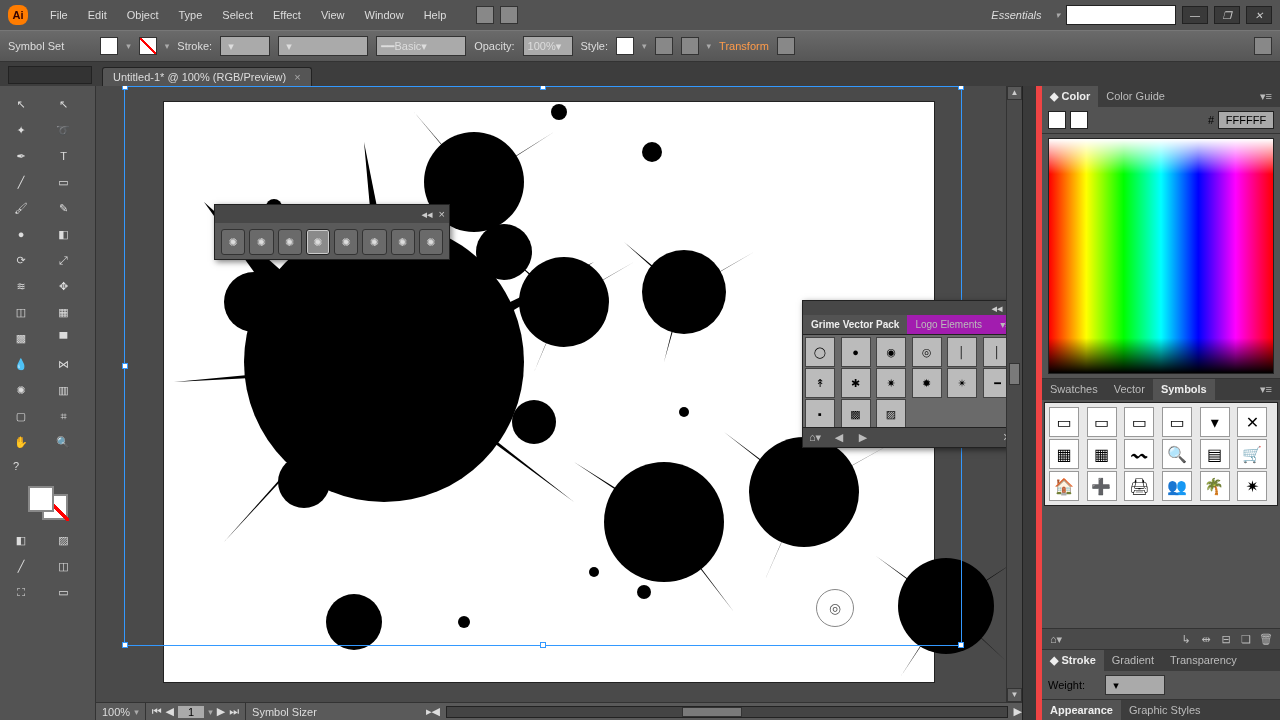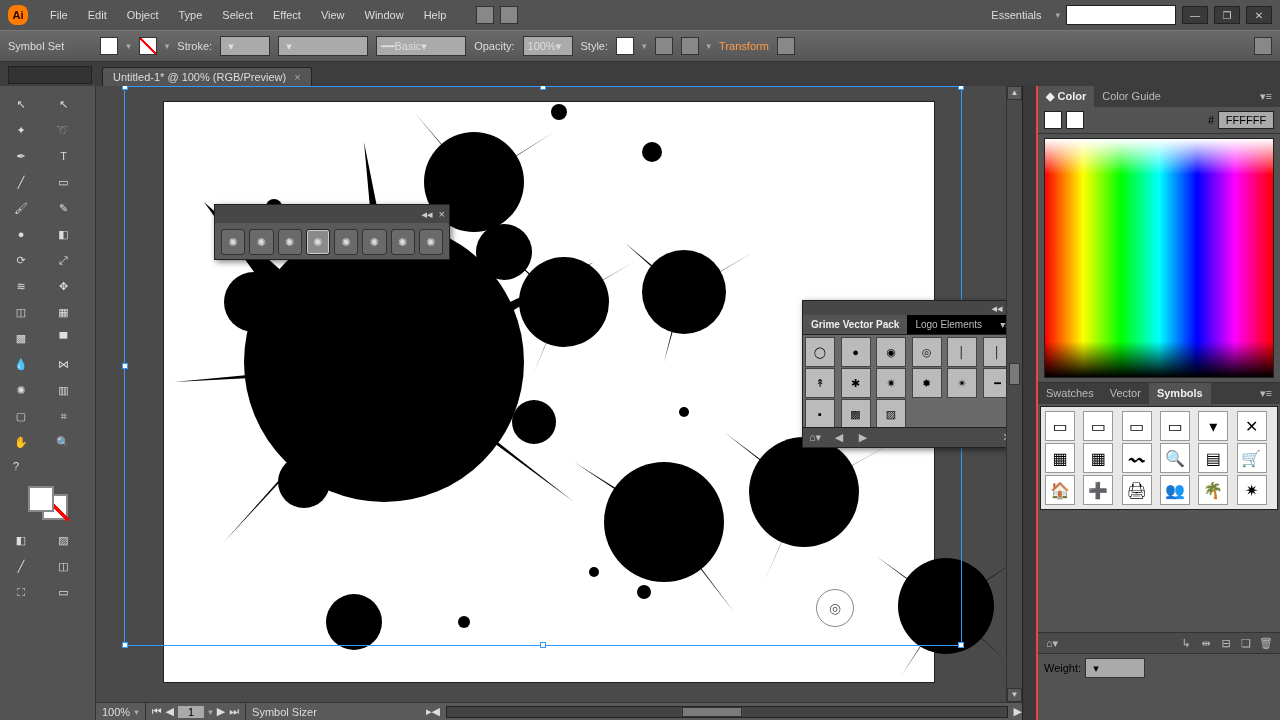--- a/index.html
+++ b/index.html
@@ -1,20 +1,20 @@
 <!DOCTYPE html>
 <html><head>
 <meta charset="utf-8">
 <style>
 * { margin: 0; padding: 0; box-sizing: border-box; font-family: Tahoma, sans-serif; font-size: 11px; user-select: none; }
 body { background: #4a4a4a; width: 1280px; height: 720px; overflow: hidden; position: relative; }
 .menubar { height: 30px; background: #535353; display: flex; align-items: center; padding: 0 8px; color: #ddd; }
 .app-icon { width: 20px; height: 20px; background: #ff7c00; color: #330000; font-weight: bold; display: flex; align-items: center; justify-content: center; margin-right: 12px; border-radius: 8px; }
 .menu-item { padding: 0 10px; cursor: pointer; }
-.menubar-right { margin-left: auto; display: flex; align-items: center; gap: 6px; }
+.menubar-right { margin-left: auto; display: flex; align-items: center; gap: 6px; font-style: italic; }
 .workspace-label { padding: 2px 8px; }
 .dropdown-arrow { font-size: 9px; color: #aaa; }
 .search-box { width: 110px; height: 20px; background: #fff; border: 1px solid #222; }
 .win-btn { width: 26px; height: 18px; background: #3a3a3a; border: 1px solid #222; display: flex; align-items: center; justify-content: center; color: #ccc; font-size: 10px; cursor: pointer; }
 .control-bar { height: 32px; background: linear-gradient(#6a6a6a,#565656); border-top: 1px solid #777; border-bottom: 1px solid #333; display: flex; align-items: center; padding: 0 8px; color: #ddd; gap: 8px; }
 .cb-label { color: #ddd; }
 .cb-btn { width: 18px; height: 18px; background: #888; border: 1px solid #333; }
 .cb-swatch { width: 18px; height: 18px; background: #fff; border: 1px solid #333; position: relative; }
 .cb-swatch.none::after { content: ""; position: absolute; left: 0; top: 0; right: 0; bottom: 0; background: linear-gradient(to top right, transparent 45%, red 45%, red 55%, transparent 55%); }
 .cb-select { height: 20px; background: #aaa; border: 1px solid #333; display: flex; align-items: center; padding: 0 4px; }
@@ -36,43 +36,43 @@
 .artboard { position: absolute; left: 68px; top: 16px; width: 770px; height: 580px; background: #fff; box-shadow: 0 0 0 1px #222; }
 .sel-box { position: absolute; left: 28px; top: 0px; width: 838px; height: 560px; border: 1px solid #3399ff; pointer-events: none; }
 .sel-handle { position: absolute; width: 6px; height: 6px; background: #fff; border: 1px solid #3399ff; }
 .scrollbar-v { position: absolute; right: 0; top: 0; bottom: 18px; width: 16px; background: #4a4a4a; border-left: 1px solid #333; }
 .scrollbar-v .thumb { position: absolute; left: 2px; right: 2px; top: 45%; height: 22px; background: #7a7a7a; border: 1px solid #333; }
 .scroll-arr { position: absolute; left:0; right:0; height: 14px; background: #5a5a5a; border: 1px solid #333; text-align:center; color:#ccc; line-height:12px; font-size:8px;}
 .status-bar { position: absolute; left: 0; right: 0; bottom: 0; height: 18px; background: #5a5a5a; border-top: 1px solid #333; display: flex; align-items: center; color: #ddd; }
 .status-seg { padding: 0 6px; border-right: 1px solid #333; height: 100%; display: flex; align-items: center; gap: 4px; }
 .hscroll-track { flex:1; height:12px; background:#444; border:1px solid #222; margin: 0 6px 0 6px; position:relative;}
 .hscroll-thumb { position:absolute; left:42%; top:0; bottom:0; width:60px; background:#7a7a7a; border:1px solid #333;}
-.right-panels { width: 244px; background: #535353; border-left: 2px solid #ef4444; display: flex; flex-direction: column; }
+.right-panels { width: 244px; background: #535353; border-left: 6px solid #ef4444; display: flex; flex-direction: column; }
 .panel-tabs { display: flex; background: #3d3d3d; }
 .ptab { padding: 4px 8px; color: #bbb; cursor: pointer; }
 .ptab.active { background: #535353; color: #eee; font-weight: bold; }
 .color-row { display: flex; align-items: center; gap: 4px; padding: 4px 6px; border-bottom: 1px solid #333; }
 .mini-swatch { width: 18px; height: 18px; border: 1px solid #222; }
 .hex-field { width: 56px; height: 18px; background: #aaa; border: 1px solid #222; text-align: center; line-height: 16px; color: #000;}
 .spectrum { height: 240px; margin: 4px 6px; background: linear-gradient(to bottom, #fff 0%, transparent 15%, transparent 85%, #000 100%), linear-gradient(to right, red, yellow, lime, cyan, blue, magenta, red); border: 1px solid #222; }
 .panel-group { border-top: 1px solid #333; }
 .symbols-body { padding: 4px; display: grid; grid-template-columns: repeat(6, 1fr); gap: 2px; background:#e8e8e8; margin:2px; border:1px solid #222;}
 .sym { width: 30px; height: 30px; background: #fff; border: 1px solid #999; display:flex; align-items:center; justify-content:center; font-size:16px; }
 .panel-footer { display: flex; gap: 4px; padding: 3px 6px; border-top: 1px solid #333; background: #4a4a4a; }
 .pf-icn { width: 16px; height: 14px; color:#bbb; display:flex; align-items:center; justify-content:center; cursor:pointer; }
-.stroke-weight { display: flex; align-items: center; gap: 4px; padding: 4px 6px; }
+.stroke-weight { display: flex; align-items: center; gap: 20px; padding: 4px 6px; }
 .float-panel { position: absolute; background: #5a5a5a; border: 1px solid #222; box-shadow: 2px 2px 6px rgba(0,0,0,.5); }
 .fp-tools { left: 118px; top: 118px; width: 236px; height: 56px; }
 .fp-tools-head { height: 18px; background: #474747; display:flex; justify-content:flex-end; align-items:center; padding:0 4px; gap:6px; color:#ccc; }
 .fp-tools-body { display: flex; gap: 4px; padding: 6px; }
 .fpt-btn { width: 26px; height: 26px; background: #6a6a6a; border: 1px solid #333; border-radius: 3px; cursor:pointer; display:flex; align-items:center; justify-content:center; color:#ddd;}
 .fpt-btn.active { background:#8a8a8a; border-color:#222; box-shadow: inset 0 0 0 1px #ccc;}
 .fp-symbols { left: 706px; top: 214px; width: 218px; }
 .fp-sym-head { height: 14px; background: #474747; display:flex; justify-content:flex-end; align-items:center; padding:0 4px; gap:6px; color:#ccc; font-size:9px;}
-.fp-sym-tabs { display:flex; background:#000000; border-bottom:1px solid #222;align-items:center;}
+.fp-sym-tabs { display:flex; background:#a21caf; border-bottom:1px solid #222;align-items:center;}
 .fp-sym-tabs .ptab { font-size:10px; }
 .fp-sym-body { background:#6a6a6a; padding:2px; max-height: 92px; overflow:hidden; position:relative;}
 .fp-sym-grid { display:grid; grid-template-columns: repeat(6,1fr); gap:1px;}
 .fp-sym-cell { width:30px; height:30px; background:#bbb; border:1px solid #444; display:flex; align-items:center; justify-content:center;}
 .fp-sym-scroll { position:absolute; right:0; top:0; bottom:0; width:12px; background:#4a4a4a; border-left:1px solid #222;}
 .fp-sym-footer { height:20px; background:#4a4a4a; border-top:1px solid #222; display:flex; align-items:center; padding:0 4px; gap:8px; color:#ccc;}
 .brush-cursor { position:absolute; left:720px; top:503px; width:38px; height:38px; border:1px solid #888; border-radius:50%; display:flex; align-items:center; justify-content:center;}
 .brush-cursor::after { content:"◎"; color:#555; font-size:14px;}
 .dock-stub { width: 14px; background:#3a3a3a; border-left:1px solid #222;}
 </style>
@@ -389,20 +389,31 @@
         <span style="margin-left:auto"></span>
         <span class="pf-icn">↳</span>
         <span class="pf-icn">⇹</span>
         <span class="pf-icn">⊟</span>
         <span class="pf-icn">❏</span>
         <span class="pf-icn">🗑</span>
       </div>
     </div>
 
     <div class="panel-group">
+      <div class="panel-tabs">
+        <div class="ptab active">◆ <span>Stroke</span></div>
+        <div class="ptab">Gradient</div>
+        <div class="ptab">Transparency</div>
+      </div>
       <div class="stroke-weight">
         <span>Weight:</span>
         <div class="cb-select" style="width:60px">&nbsp;▾</div>
       </div>
     </div>
 
+    <div class="panel-group">
+      <div class="panel-tabs">
+        <div class="ptab active">Appearance</div>
+        <div class="ptab">Graphic Styles</div>
+      </div>
+    </div>
   </div>
 </div>
 
 </body></html>

